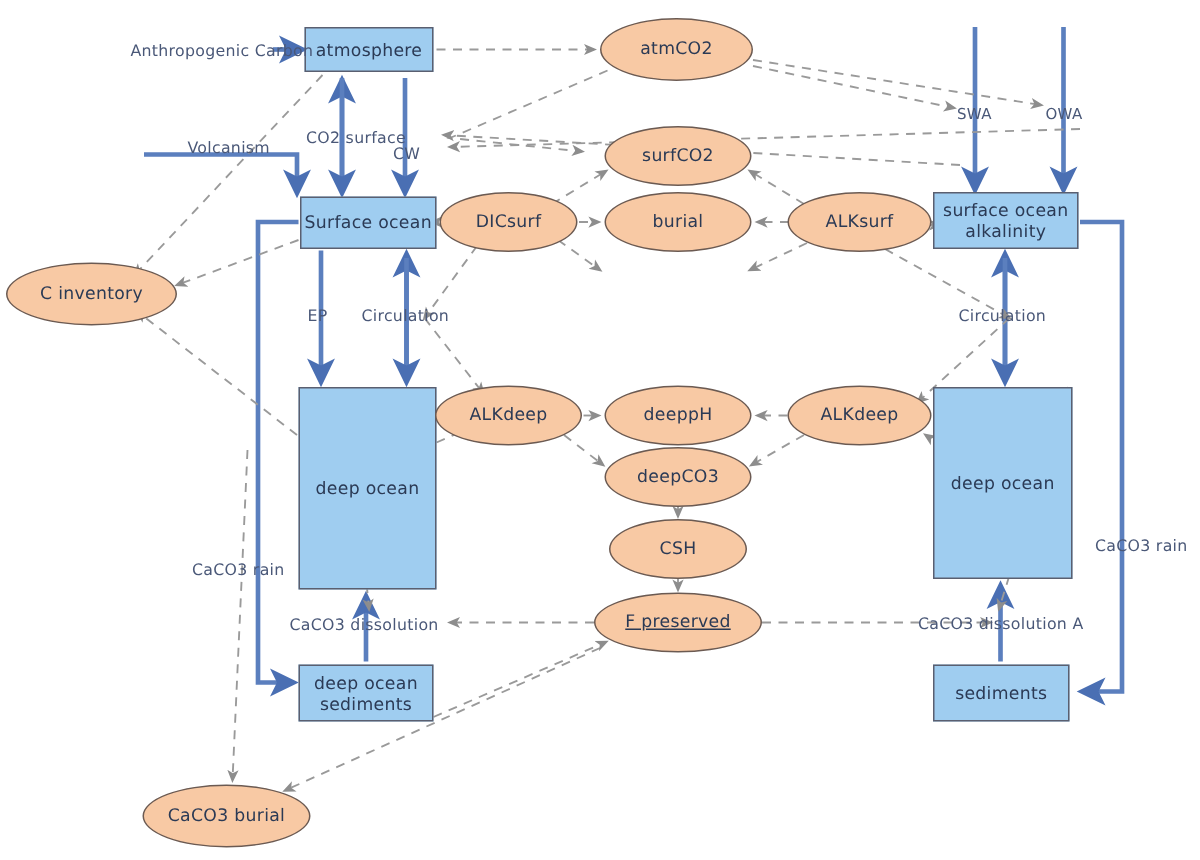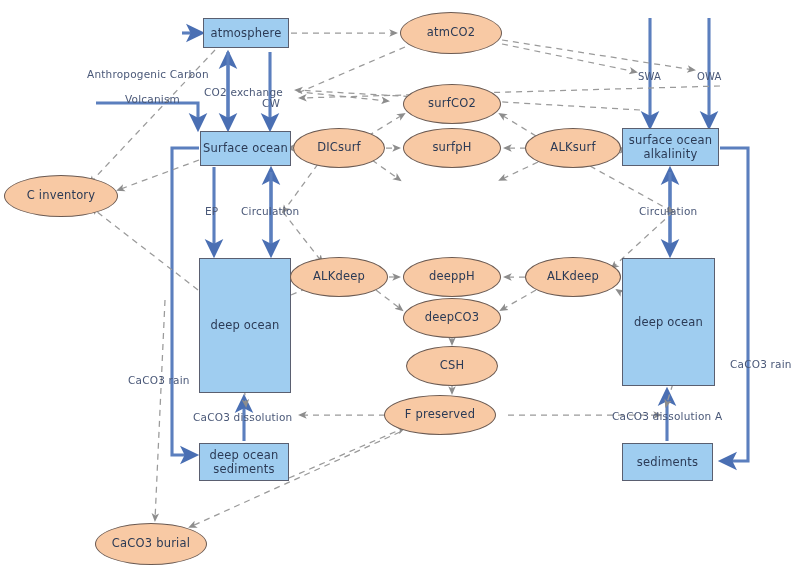--- a/index.html
+++ b/index.html
@@ -212,42 +212,42 @@
   <div class="node-box" style="left:622px; top:443px; width:91px; height:38px;">sediments</div>
 
   <div class="node-ellipse" style="left:400px; top:12px; width:102px; height:42px;">atmCO2</div>
 
   <div class="node-ellipse" style="left:4px; top:175px; width:114px; height:42px;">C inventory</div>
 
   <div class="node-ellipse" style="left:293px; top:128px; width:92px; height:40px;">DICsurf</div>
 
   <div class="node-ellipse" style="left:403px; top:84px; width:98px; height:40px;">surfCO2</div>
 
-  <div class="node-ellipse" style="left:403px; top:128px; width:98px; height:40px;">surfpH</div>
+  <div class="node-ellipse" style="left:403px; top:128px; width:98px; height:40px;">burial</div>
 
 
   <div class="node-ellipse" style="left:525px; top:128px; width:96px; height:40px;">ALKsurf</div>
 
   <div class="node-ellipse" style="left:290px; top:257px; width:98px; height:40px;">ALKdeep</div>
 
   <div class="node-ellipse" style="left:403px; top:257px; width:98px; height:40px;">deeppH</div>
 
   <div class="node-ellipse" style="left:403px; top:298px; width:98px; height:40px;">deepCO3</div>
 
   <div class="node-ellipse" style="left:406px; top:346px; width:92px; height:40px;">CSH</div>
 
-  <div class="node-ellipse" style="left:384px; top:395px; width:112px; height:40px;">F preserved</div>
+  <div class="node-ellipse" style="left:396px; top:395px; width:112px; height:40px;text-decoration:underline;">F preserved</div>
 
   <div class="node-ellipse" style="left:525px; top:257px; width:96px; height:40px;">ALKdeep</div>
 
   <div class="node-ellipse" style="left:95px; top:523px; width:112px; height:42px;">CaCO3 burial</div>
 
-  <div class="edge-label" style="left:87px; top:28px;margin-top:40px;">Anthropogenic Carbon</div>
-
-  <div class="edge-label" style="left:204px; top:86px;">CO2 exchange</div>
+  <div class="edge-label" style="left:87px; top:28px;">Anthropogenic Carbon</div>
+
+  <div class="edge-label" style="left:204px; top:86px;">CO2 surface</div>
 
   <div class="edge-label" style="left:262px; top:97px;">CW</div>
 
   <div class="edge-label" style="left:125px; top:93px;">Volcanism</div>
 
   <div class="edge-label small" style="left:638px; top:71px;">SWA</div>
 
   <div class="edge-label small" style="left:697px; top:71px;">OWA</div>
 
   <div class="edge-label" style="left:205px; top:205px;">EP</div>

